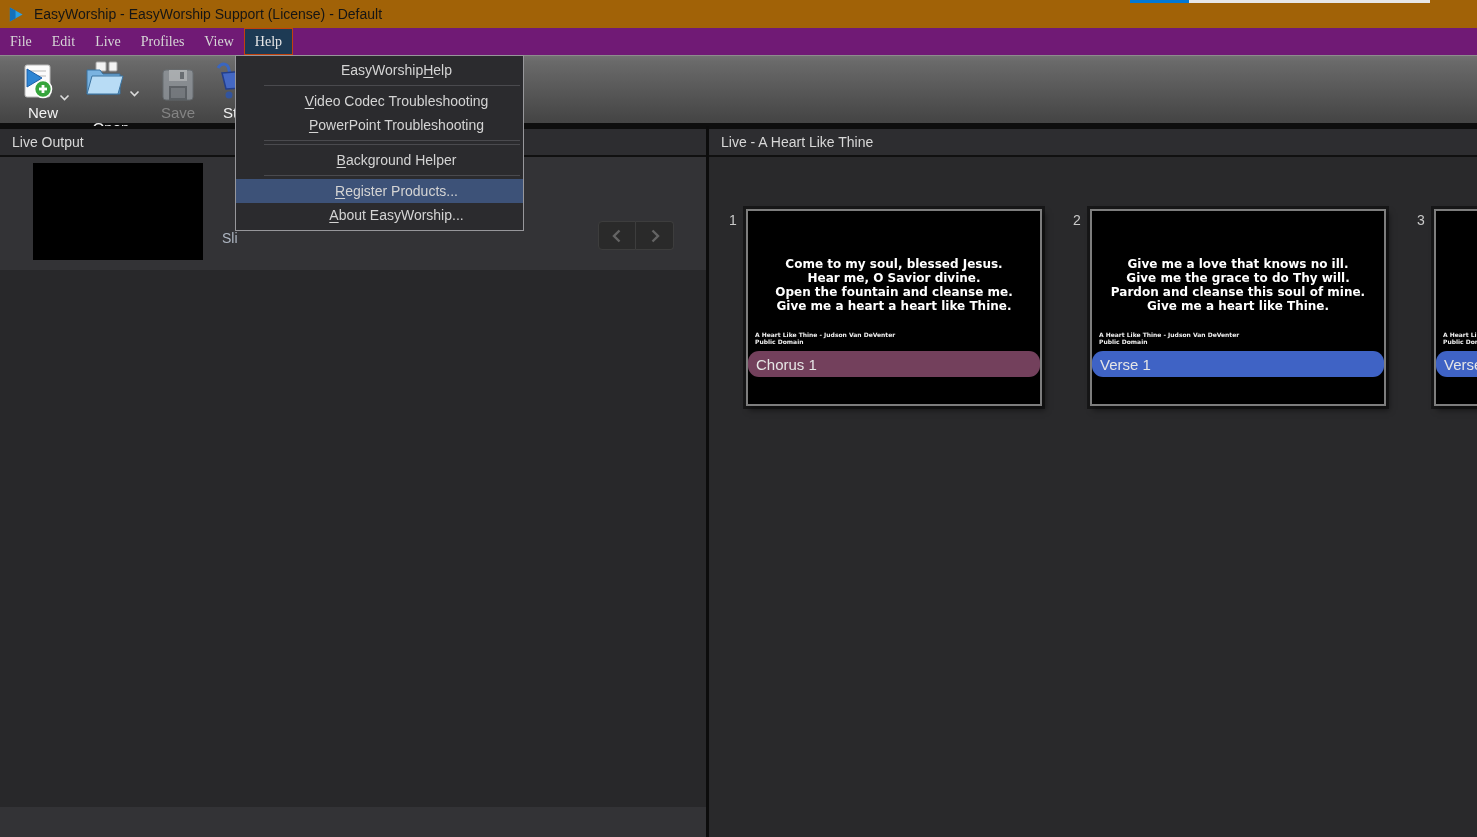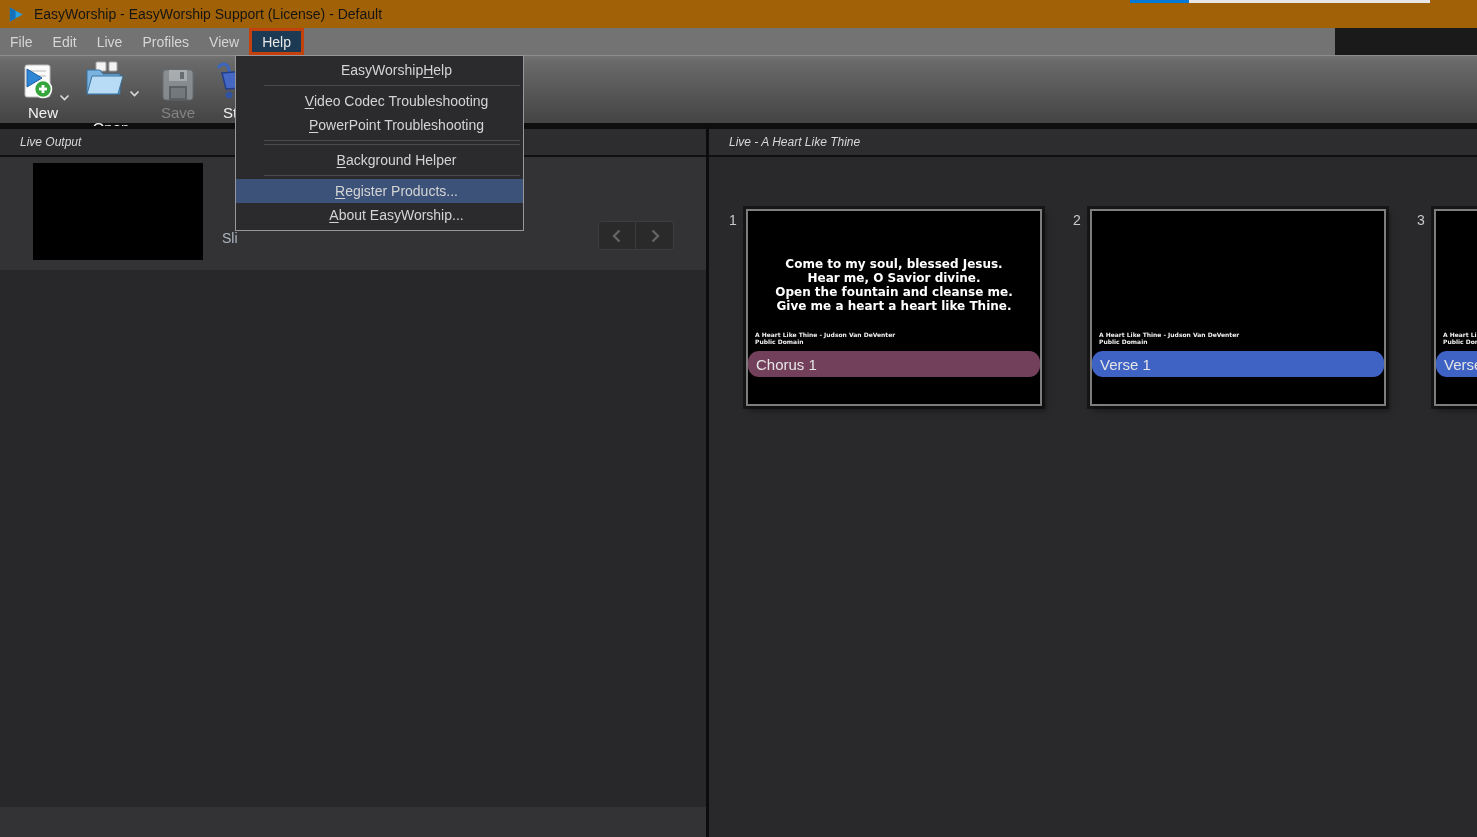--- a/index.html
+++ b/index.html
@@ -10,45 +10,45 @@
   
   .titlebar { position:absolute; left:0; top:0; width:1477px; height:28px;
     background:#a16207; display:flex; align-items:center; padding-left:8px; }
   .titlebar .logo { width:17px; height:17px; margin-right:9px; }
   .titlebar .title { font-size:14px; color:#151515; }
   .bg-strip { position:absolute; top:0; left:1130px; height:3px; width:300px; display:flex; }
   .bg-strip .b { width:59px; height:3px; }
   .bg-strip .g { width:241px; height:3px; }
 
   
-  .menubar { position:absolute; left:0; top:28px; width:1335px; height:27px;
-    background:#737373; display:flex; align-items:stretch; }
+  .menubar { position:absolute; left:0; top:28px; width:1477px; height:27px;
+    background:#701a75; display:flex; align-items:stretch;font-family:Liberation Serif, serif; }
   .menu-item { padding:0 10px; display:flex; align-items:center; font-size:14px;
     color:#d6d6d6; cursor:default; }
-  .menu-item.active { background:#1d3a54; border:3px solid #c2410c; color:#e8e8e8; }
+  .menu-item.active { background:#1d3a54; border:1px solid #c2410c; color:#e8e8e8; }
 
   
   .toolbar { position:absolute; left:0; top:55px; width:1477px; height:71px;
     background:linear-gradient(#727272,#6a6a6a 8%,#474747 92%,#454545);
     border-top:1px solid #8d8d8d; border-bottom:3px solid #0e0e0e; }
   .tb-btn { position:absolute; top:5px; height:60px; display:flex; flex-direction:column;
     align-items:center; justify-content:space-between; }
   .tb-iconrow { display:flex; align-items:flex-end; height:42px; }
   .tb-label { font-size:15px; color:#f2f2f2; line-height:16px; }
   .tb-label.disabled { color:#848484; }
   .tb-chevron { margin-left:3px; margin-bottom:2px; }
 
   
   .left-panel  { position:absolute; left:0; top:126px; width:706px; height:711px; background:#333336; }
   .v-divider   { position:absolute; left:706px; top:126px; width:3px; height:711px; background:#0c0c0c; }
   .right-panel { position:absolute; left:709px; top:126px; width:768px; height:711px; background:#29292b; }
 
   .panel-header { height:31px; background:#2d2d30; border-top:3px solid #0e0e0e;
     border-bottom:2px solid #101010; display:flex; align-items:center;
-    padding:0 20px; font-size:12px; color:#d8d8d8;font-style:italic; }
+    padding:0 12px; font-size:14px; color:#d8d8d8; }
   .panel-header .ph-title { flex:1; }
 
   .lo-body { position:relative; height:113px; background:#333336; }
   .lo-preview { position:absolute; left:33px; top:6px; width:170px; height:97px; background:#000; }
   .lo-partial { position:absolute; left:222px; top:73px; font-size:14px; color:#aeb6c2; }
   .lo-nav { position:absolute; left:598px; top:64px; display:flex; }
   .nav-btn { width:38px; height:29px; background:#2a2a2a; border:1px solid #3d3d3d;
     display:flex; align-items:center; justify-content:center; }
   .nav-btn:first-child { border-radius:4px 0 0 4px; }
   .nav-btn:last-child  { border-radius:0 4px 4px 0; border-left:none; }
@@ -217,20 +217,26 @@
             <div>A Heart Like Thine - Judson Van DeVenter</div>
             <div>Public Domain</div>
           </div>
         </div>
         <div class="slide-label" style="background-color: rgb(115, 64, 92);">Chorus 1</div>
       </div>
 
       <span class="slide-number" style="left:364px;">2</span>
       <div class="slide-card" style="left:381px;">
         <div class="slide-thumb">
+          <div class="lyrics">
+            <div>Give me a love that knows no ill.</div>
+            <div>Give me the grace to do Thy will.</div>
+            <div>Pardon and cleanse this soul of mine.</div>
+            <div>Give me a heart like Thine.</div>
+          </div>
           <div class="credits">
             <div>A Heart Like Thine - Judson Van DeVenter</div>
             <div>Public Domain</div>
           </div>
         </div>
         <div class="slide-label" style="background-color: rgb(63, 99, 197);">Verse 1</div>
       </div>
 
       <span class="slide-number" style="left:708px;">3</span>
       <div class="slide-card" style="left:725px;">

